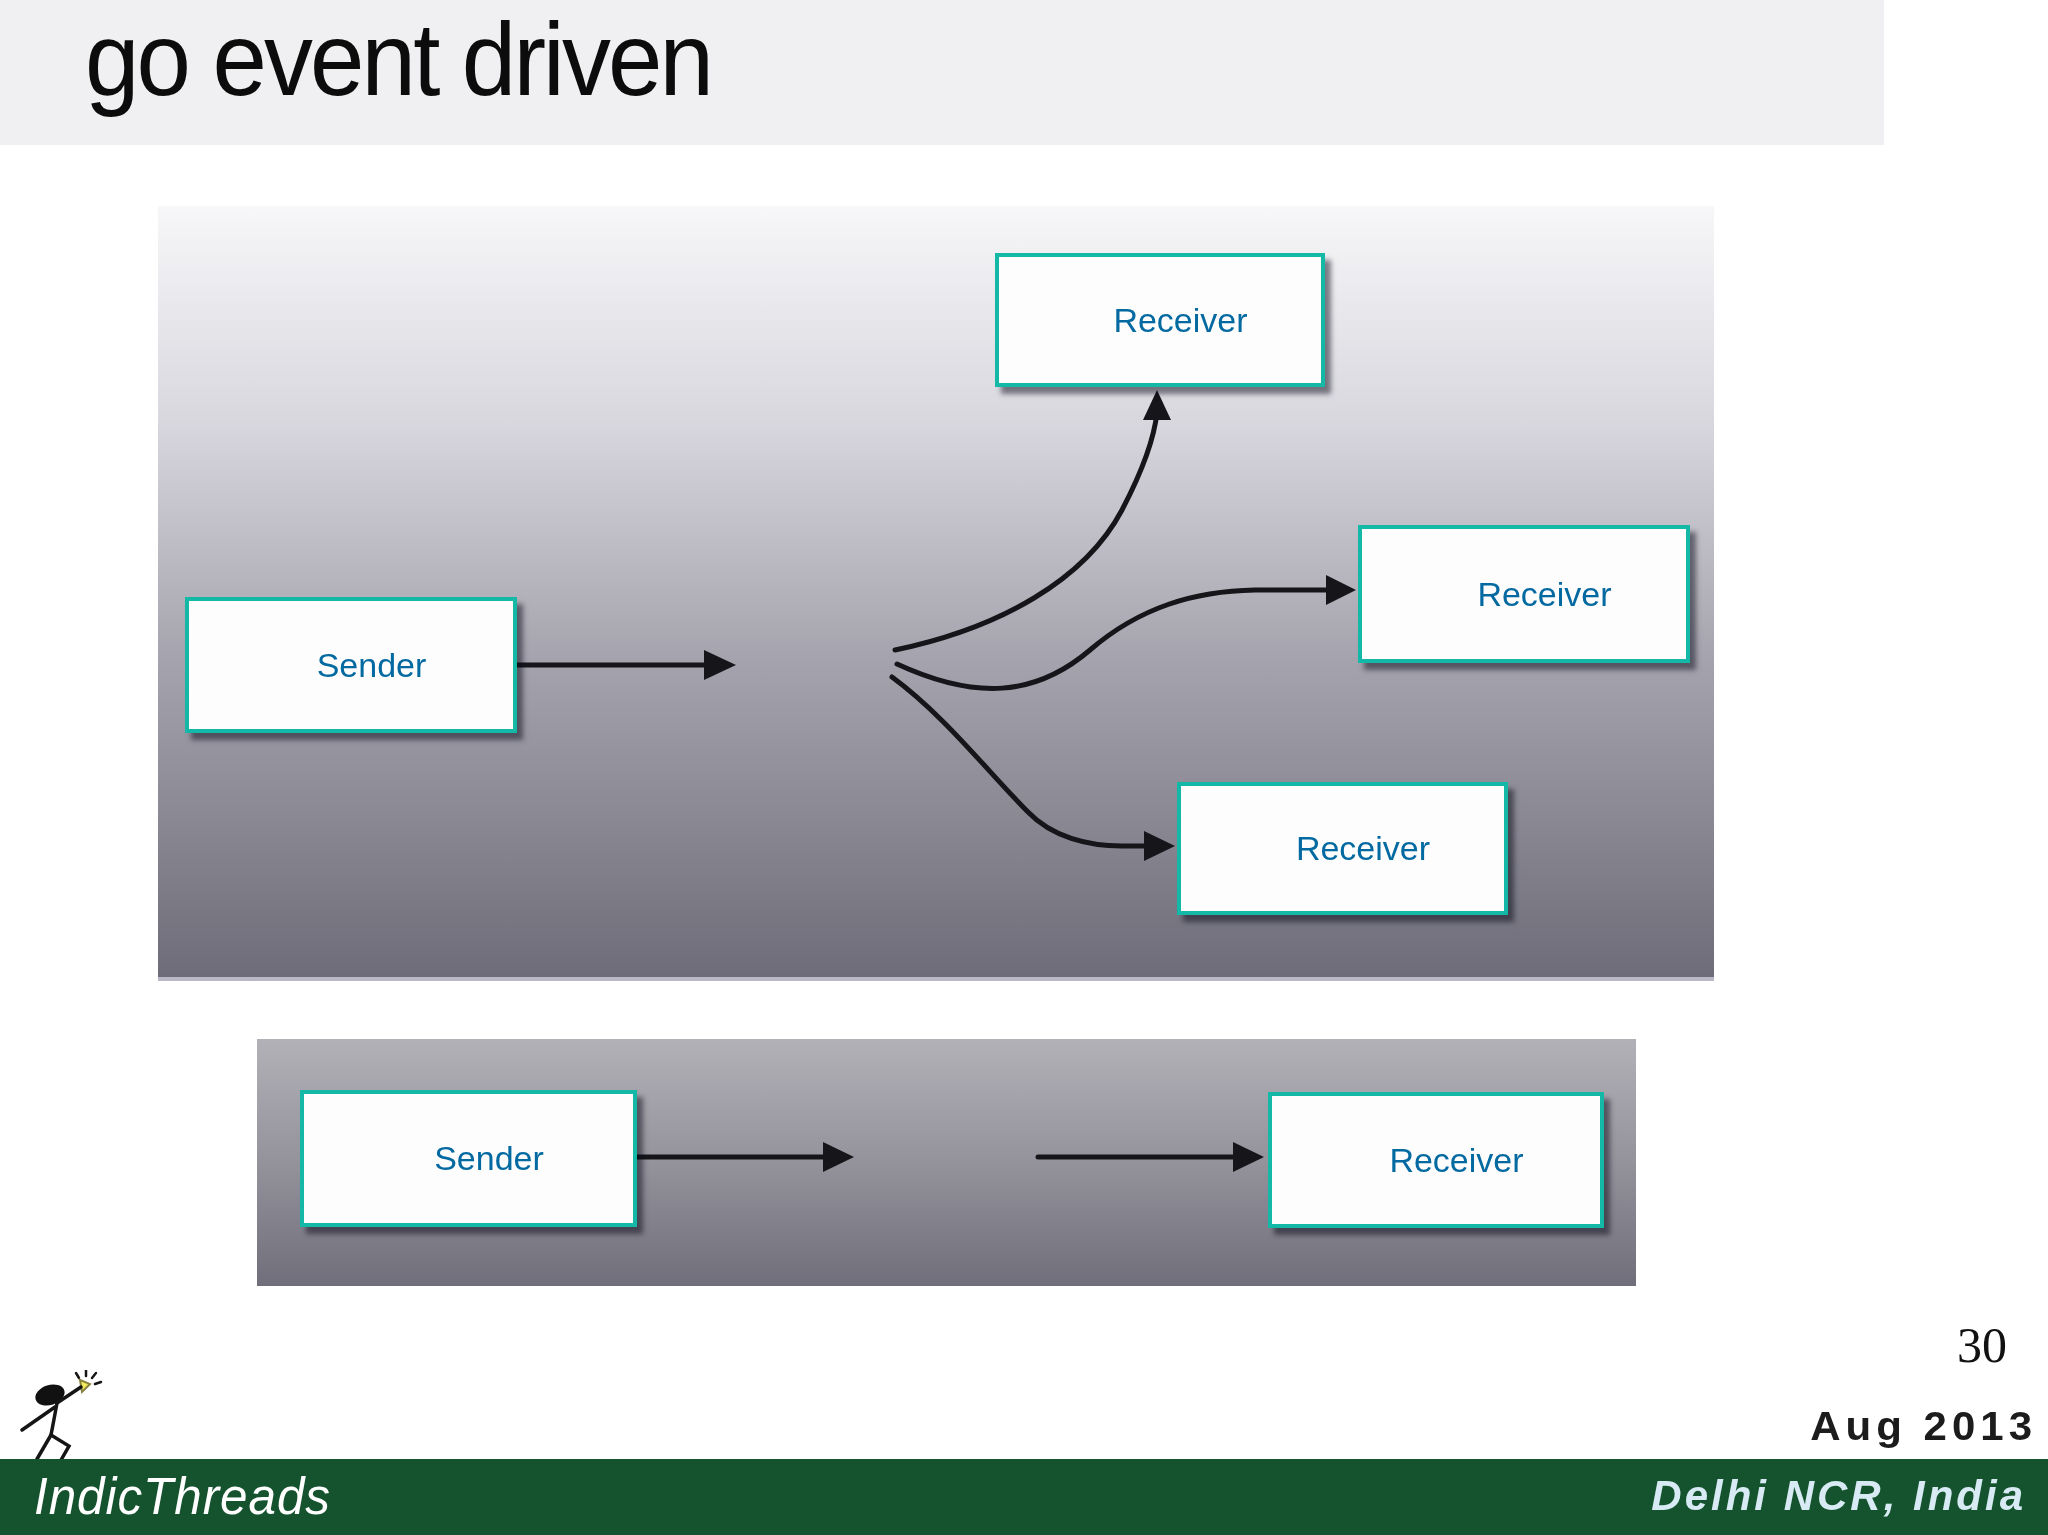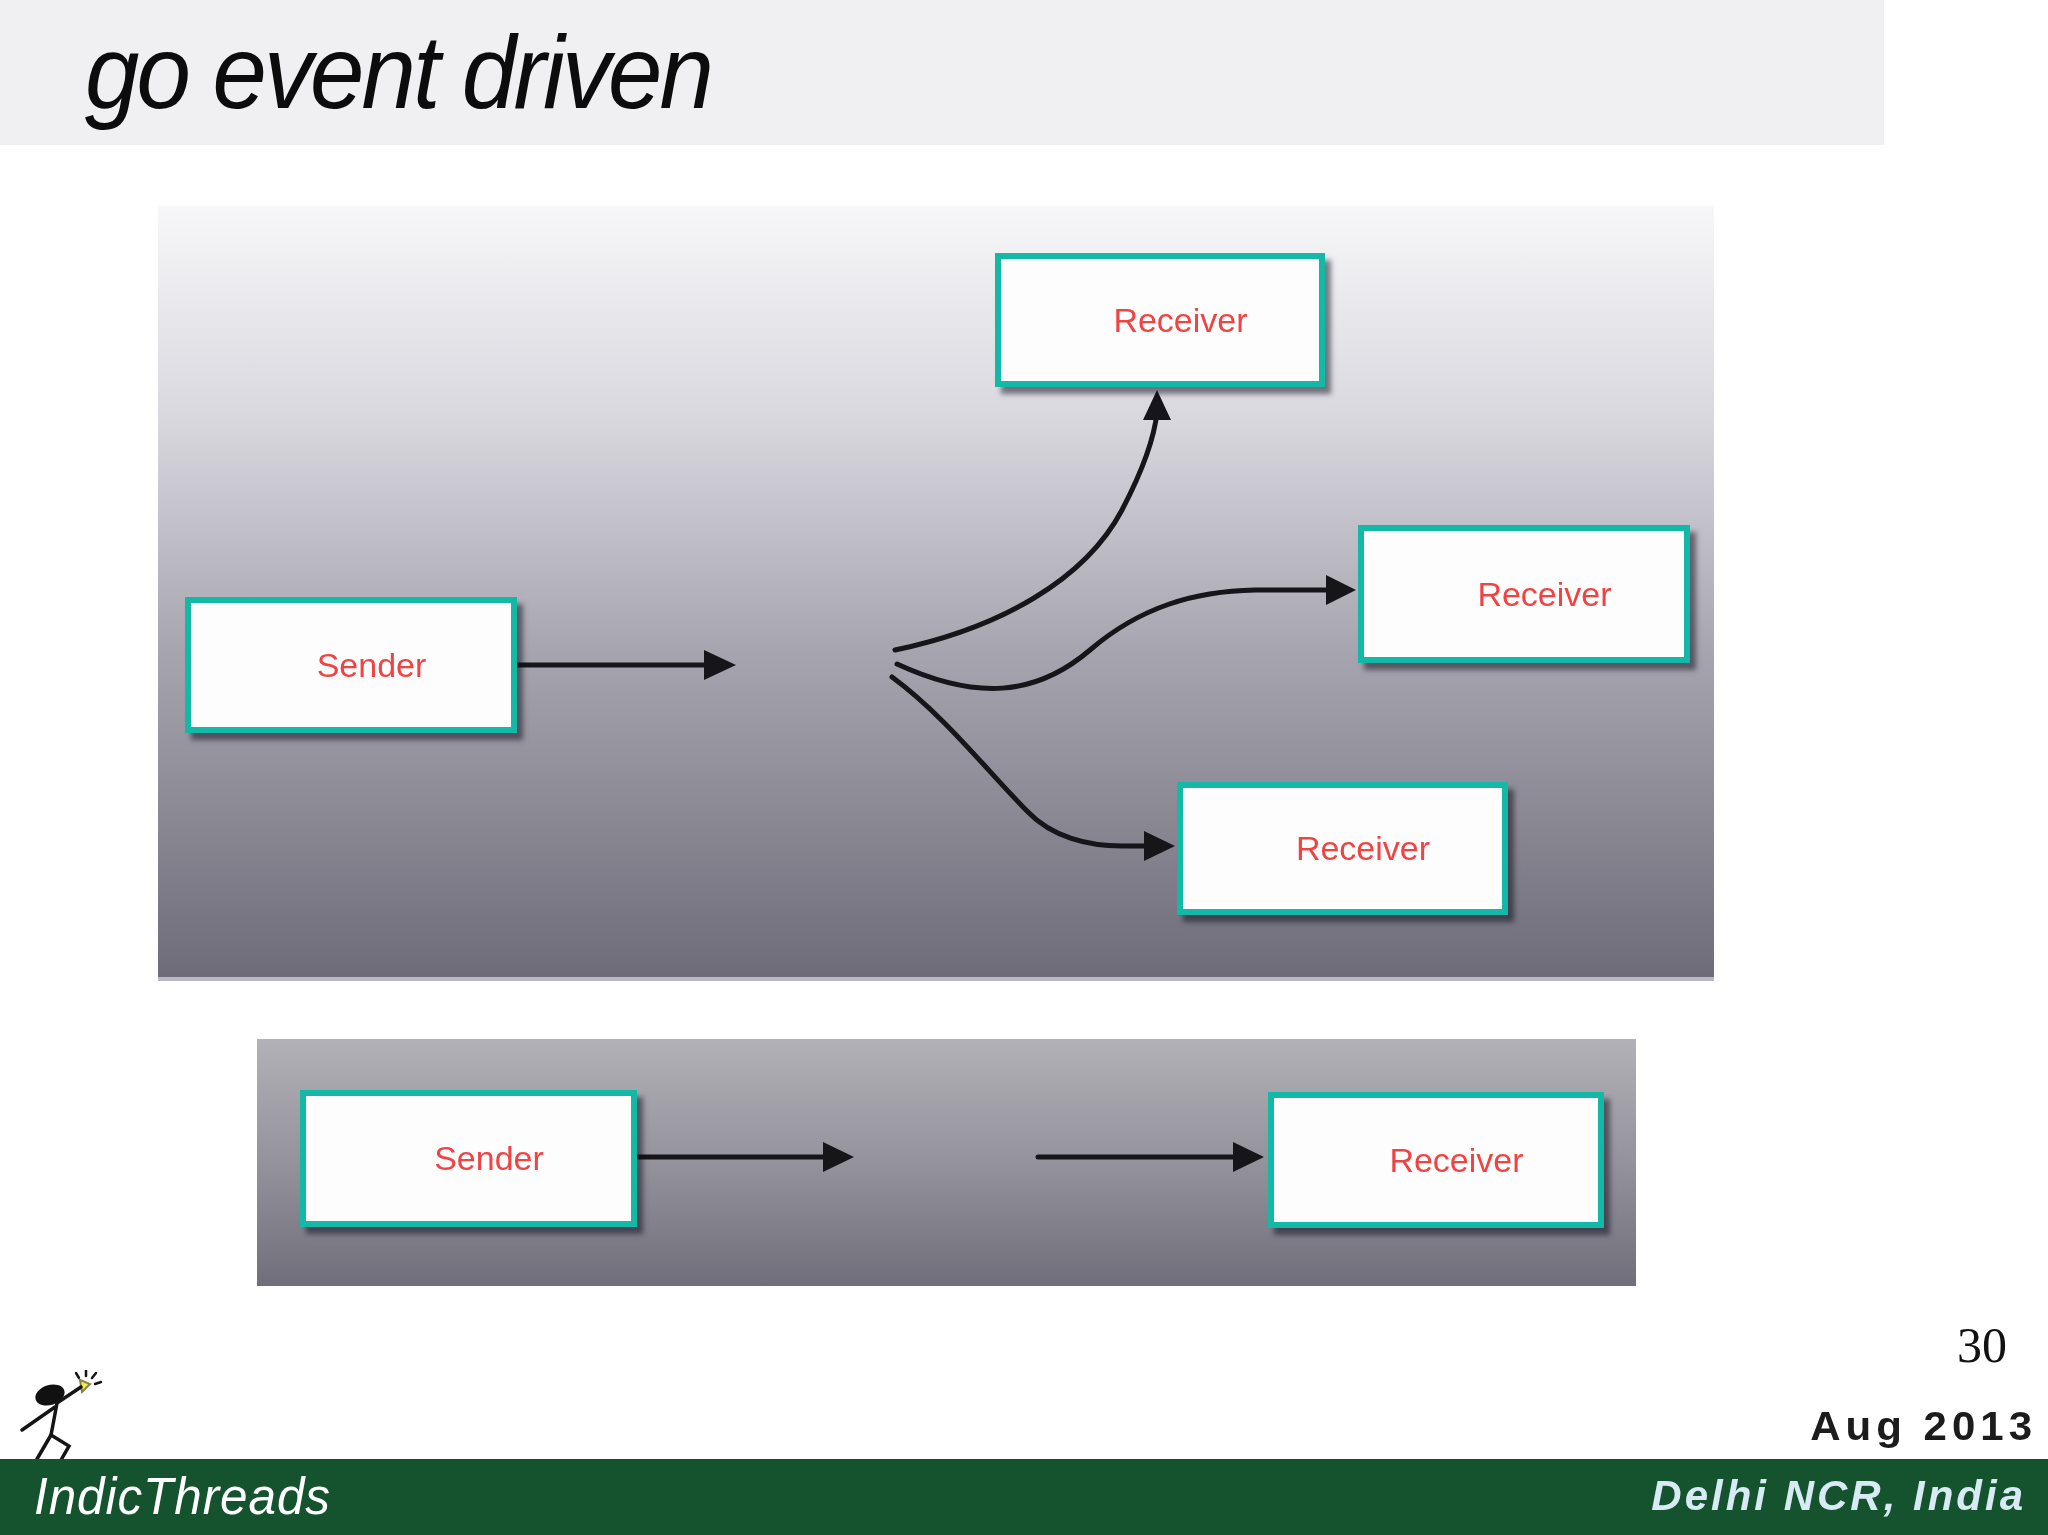--- a/index.html
+++ b/index.html
@@ -1,38 +1,38 @@
 <!DOCTYPE html>
 <html><head>
 <meta charset="utf-8">
 <style>
   html,body{margin:0;padding:0;background:#ffffff;}
   .slide{position:relative;width:2048px;height:1535px;overflow:hidden;
          font-family:"Liberation Sans",sans-serif;background:#ffffff;}
 
   
   .title-band{position:absolute;left:0;top:0;width:1884px;height:145px;
-              background:#f0eff1;display:flex;align-items:center;font-style:italic;}
+              background:#f0eff1;display:flex;align-items:flex-start;}
   .title-band h1{margin:0 0 0 85px;font-size:104px;font-weight:400;
                  letter-spacing:-3px;color:#0c0c0c;transform:scaleX(.94);
                  transform-origin:left center;white-space:nowrap;}
 
   
   .panel{position:absolute;}
   .panel-top{left:158px;top:206px;width:1556px;height:771px;
              background:linear-gradient(180deg,#f7f7f9 0%,#d8d7de 28%,#a6a5af 58%,#6d6c78 100%);
              border-bottom:4px solid #b9b7c8;}
   .panel-bottom{left:257px;top:1039px;width:1379px;height:247px;
                 background:linear-gradient(180deg,#b2b1b7 0%,#94939c 50%,#706e7a 100%);}
 
   
   .node{position:absolute;box-sizing:border-box;background:#fdfdfe;
-        border:6px solid #14b8a6;box-shadow:6px 7px 5px rgba(10,10,25,.5);
+        border:4px solid #14b8a6;box-shadow:6px 7px 5px rgba(10,10,25,.5);
         display:flex;align-items:center;justify-content:center;
-        font-size:34px;color:#ef4444;padding-left:41px;}
+        font-size:34px;color:#0369a1;padding-left:41px;}
   .circle{border-radius:50%;}
 
   .sender-1{left:185px;top:597px;width:332px;height:136px;}
   .topic-circle{left:738px;top:587px;width:160px;height:154px;}
   .receiver-top{left:995px;top:253px;width:330px;height:134px;}
   .receiver-mid{left:1358px;top:525px;width:332px;height:138px;}
   .receiver-bot{left:1177px;top:782px;width:331px;height:133px;}
 
   .sender-2{left:300px;top:1090px;width:337px;height:137px;}
   .queue-circle{left:856px;top:1075px;width:182px;height:172px;}

